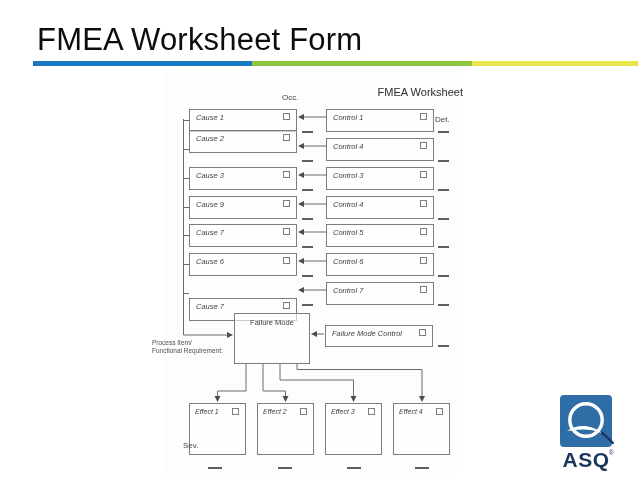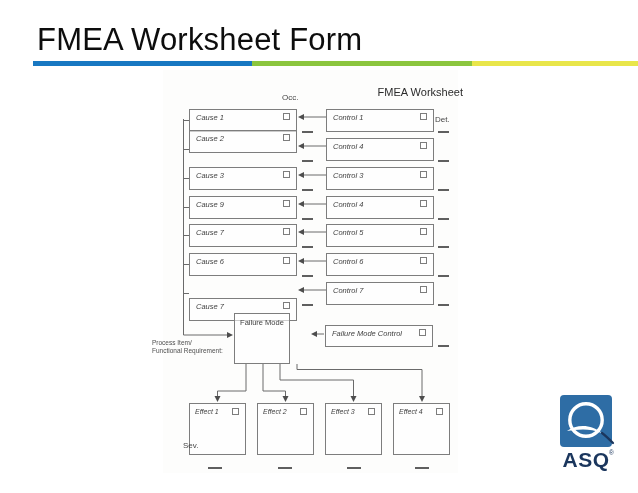--- a/index.html
+++ b/index.html
@@ -24,21 +24,21 @@
   .occ-label { left:282px; top:93px; }
   .det-label { left:435px; top:87px;margin-top:28px; }
   .sev-label { position:absolute; left:183px; top:441px; font-size:8px; color:#454545; }
   .box {
     position:absolute; box-sizing:border-box; border:1px solid #7d7d7d;
     background:rgba(255,255,255,0.6);
   }
   .cause   { left:189px; width:108px; height:23px; }
   .control { left:326px; width:108px; height:23px; }
   .effect  { top:403px; width:57px; height:52px; }
-  .fm-box  { left:234px; top:313px; width:56px; height:51px; }
+  .fm-box  { left:234px; top:313px; width:76px; height:51px; }
   .fmc-box { left:325px; top:325px; width:108px; height:22px; }
   .box-label {
     position:absolute; left:6px; top:3px; font-size:7.5px; color:#3f3f3f;
     white-space:nowrap;
     font-style:italic;
   }
   .effect .box-label { left:5px; top:4px; font-size:7px; }
   .fm-label {
     position:absolute; left:0; right:0; top:4px; text-align:center;
     font-size:7.5px; color:#3f3f3f;

